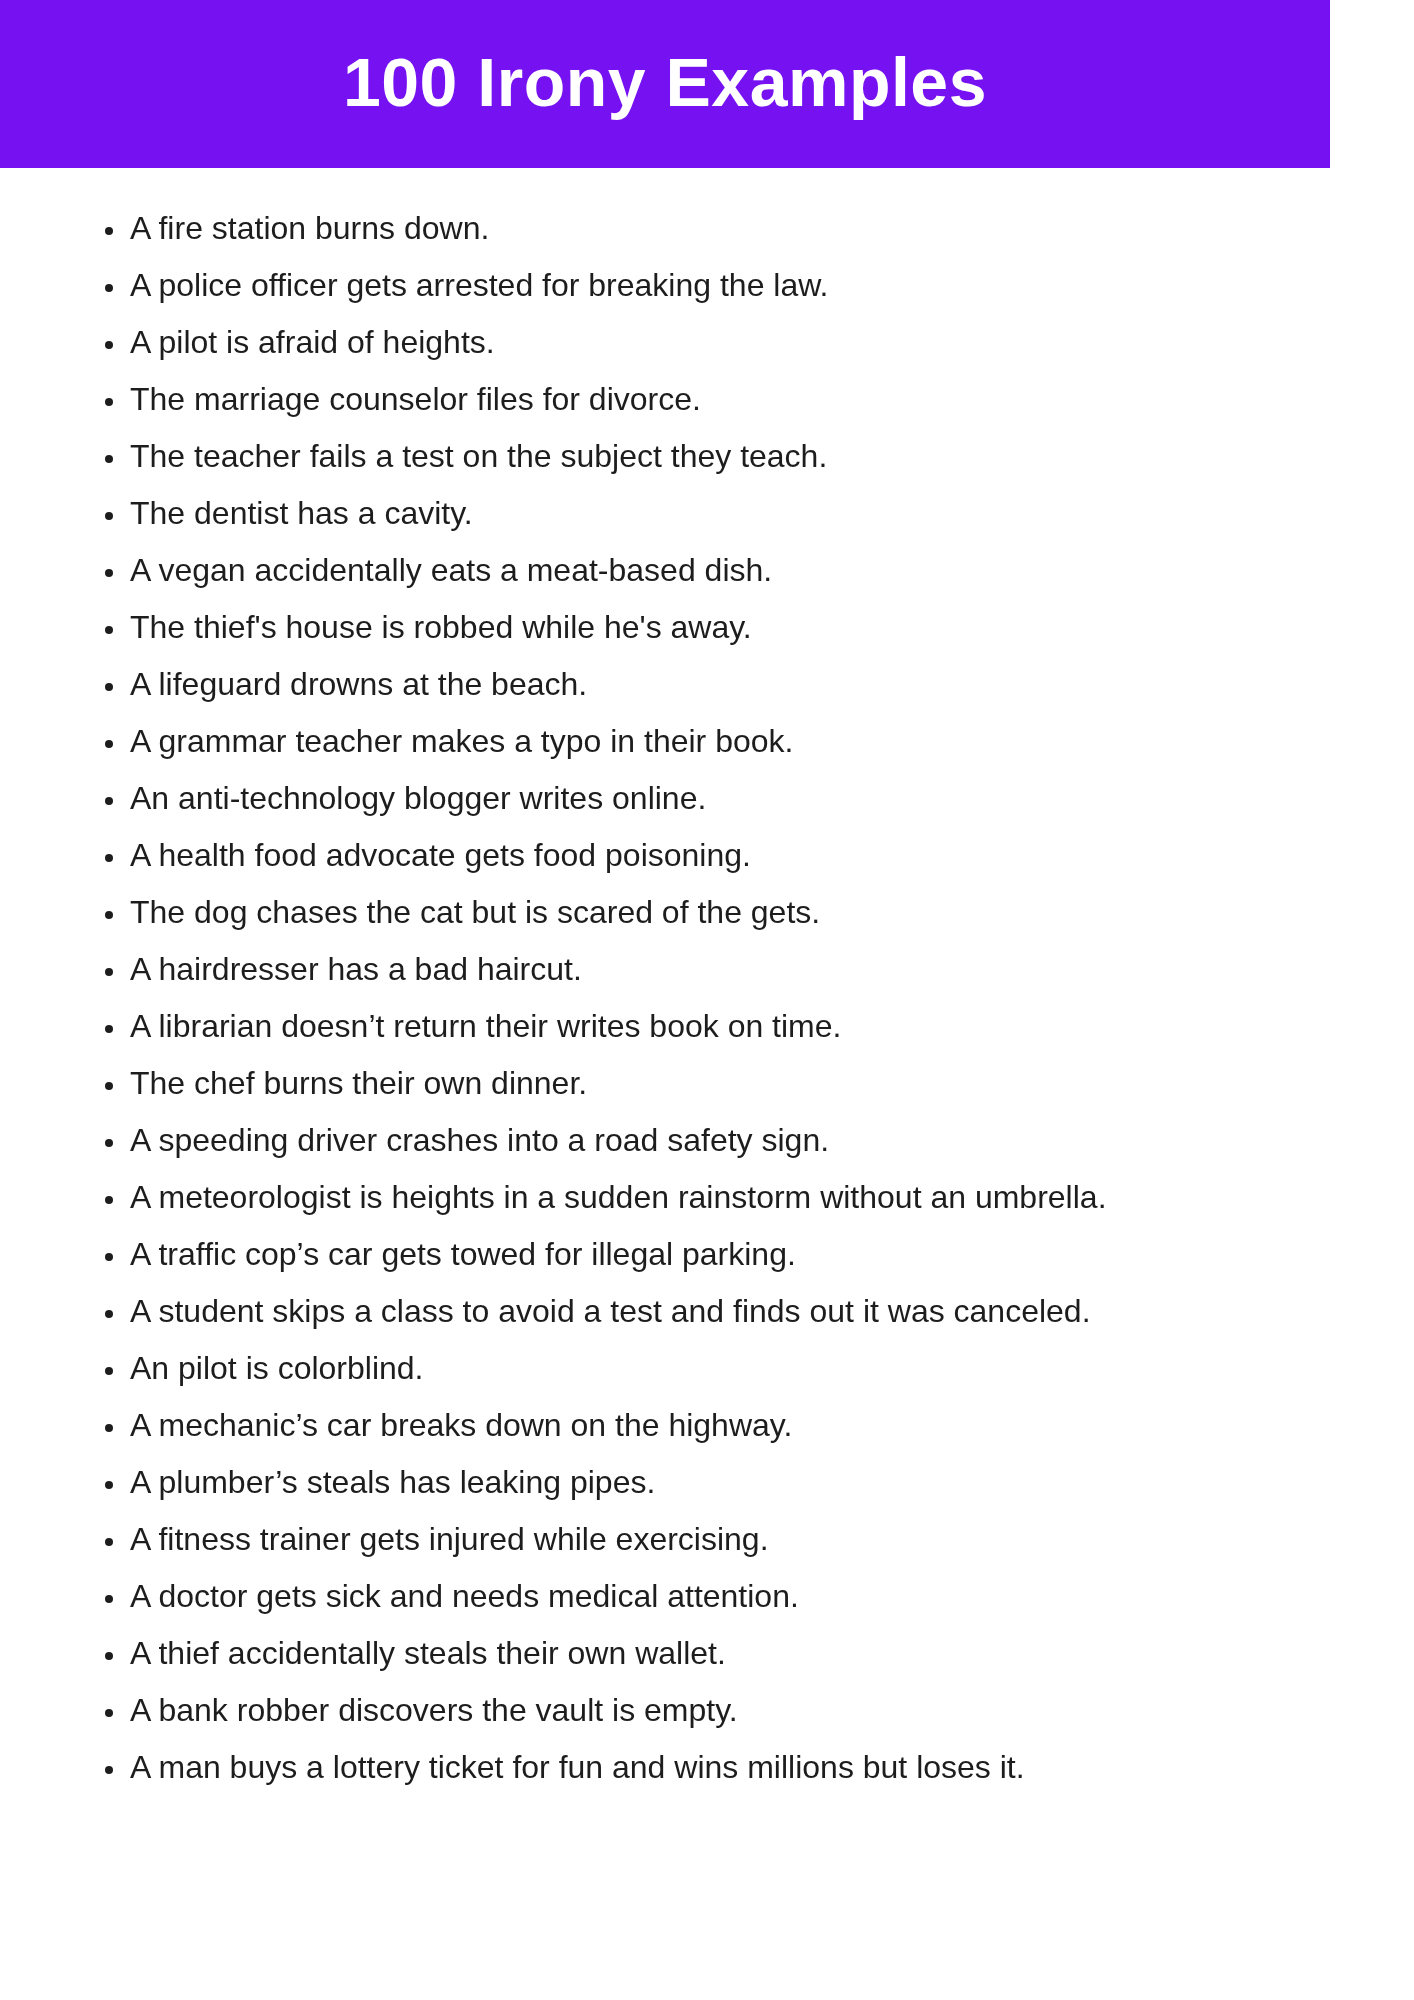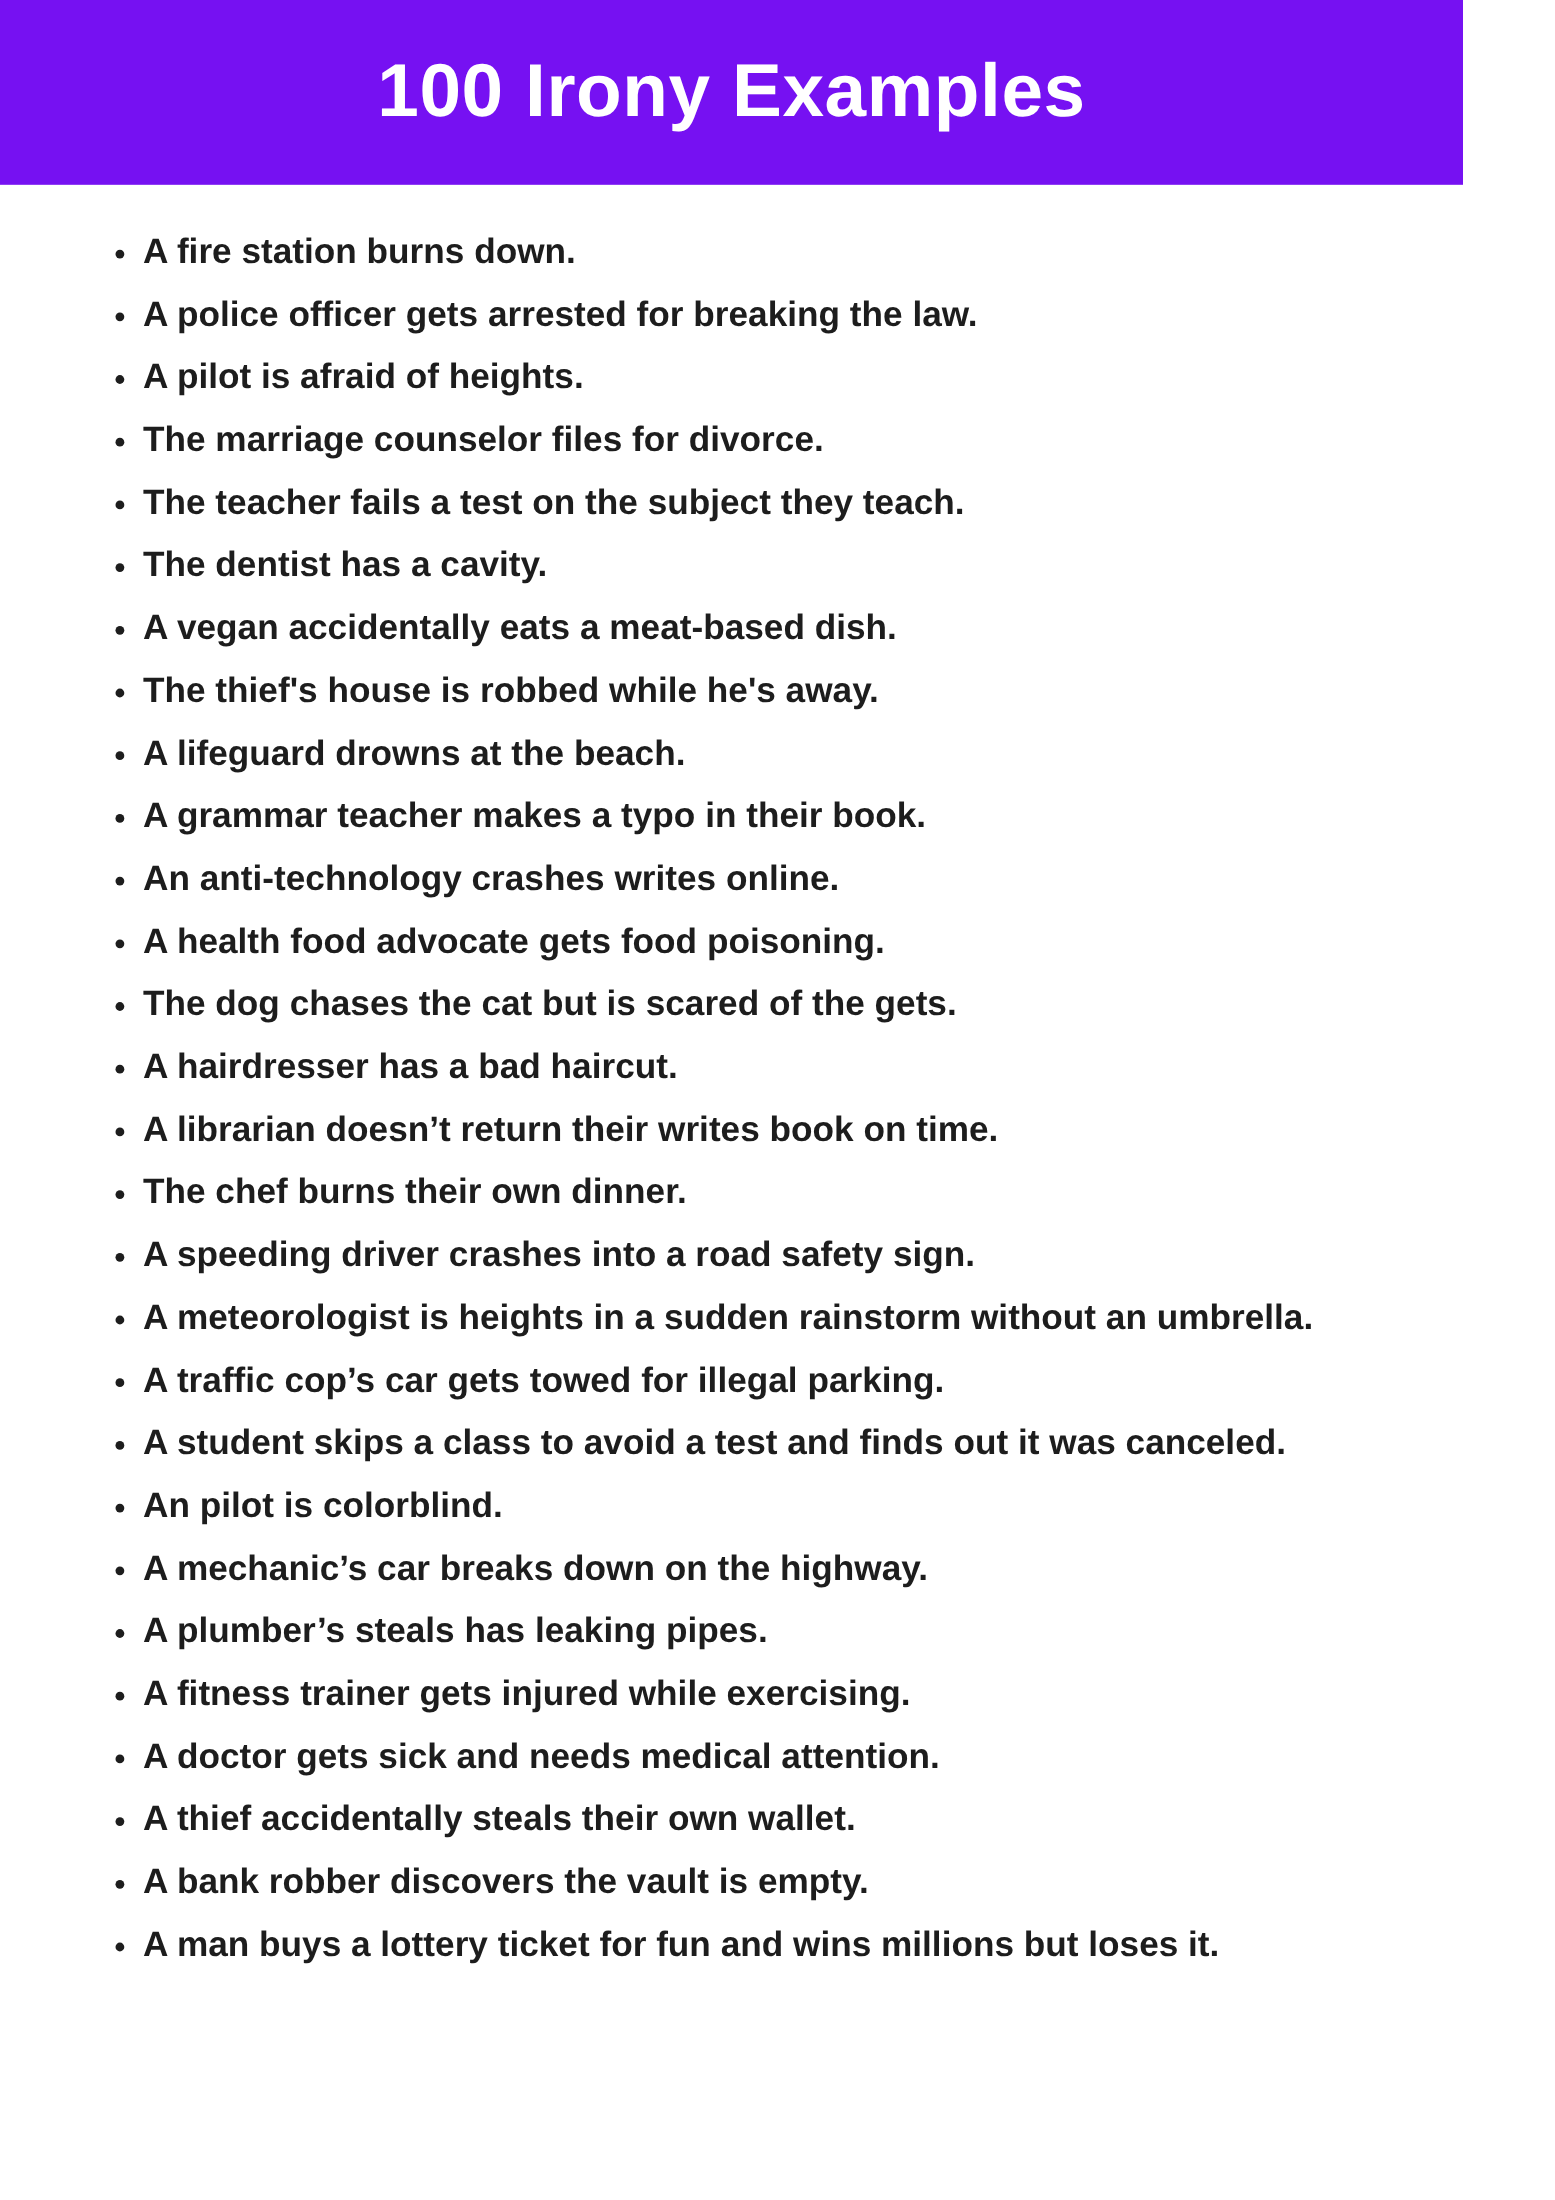--- a/index.html
+++ b/index.html
@@ -39,21 +39,21 @@
     margin-top: 32px;
     padding-left: 128px;
     width: 1210px; 
     list-style: disc outside;
     color: #1d1d1d;
   }
 
   .irony-list li {
     font-size: 32px;
     line-height: 57px;
-    font-weight: 700;
+    font-weight: 400;
     color: #1d1d1d;
     padding-left: 2px;
   }
 
   .irony-list li::marker {
     color: #1d1d1d;
     font-size: 26px;
   }
 </style>
 </head>
@@ -69,21 +69,21 @@
       <li>A fire station burns down.</li>
       <li>A police officer gets arrested for breaking the law.</li>
       <li>A pilot is afraid of heights.</li>
       <li>The marriage counselor files for divorce.</li>
       <li>The teacher fails a test on the subject they teach.</li>
       <li>The dentist has a cavity.</li>
       <li>A vegan accidentally eats a meat-based dish.</li>
       <li>The thief's house is robbed while he's away.</li>
       <li>A lifeguard drowns at the beach.</li>
       <li>A grammar teacher makes a typo in their book.</li>
-      <li>An anti-technology crashes writes online.</li>
+      <li>An anti-technology blogger writes online.</li>
       <li>A health food advocate gets food poisoning.</li>
       <li>The dog chases the cat but is scared of the gets.</li>
       <li>A hairdresser has a bad haircut.</li>
       <li>A librarian doesn’t return their writes book on time.</li>
       <li>The chef burns their own dinner.</li>
       <li>A speeding driver crashes into a road safety sign.</li>
       <li>A meteorologist is heights in a sudden rainstorm without an umbrella.</li>
       <li>A traffic cop’s car gets towed for illegal parking.</li>
       <li>A student skips a class to avoid a test and finds out it was canceled.</li>
       <li>An pilot is colorblind.</li>

